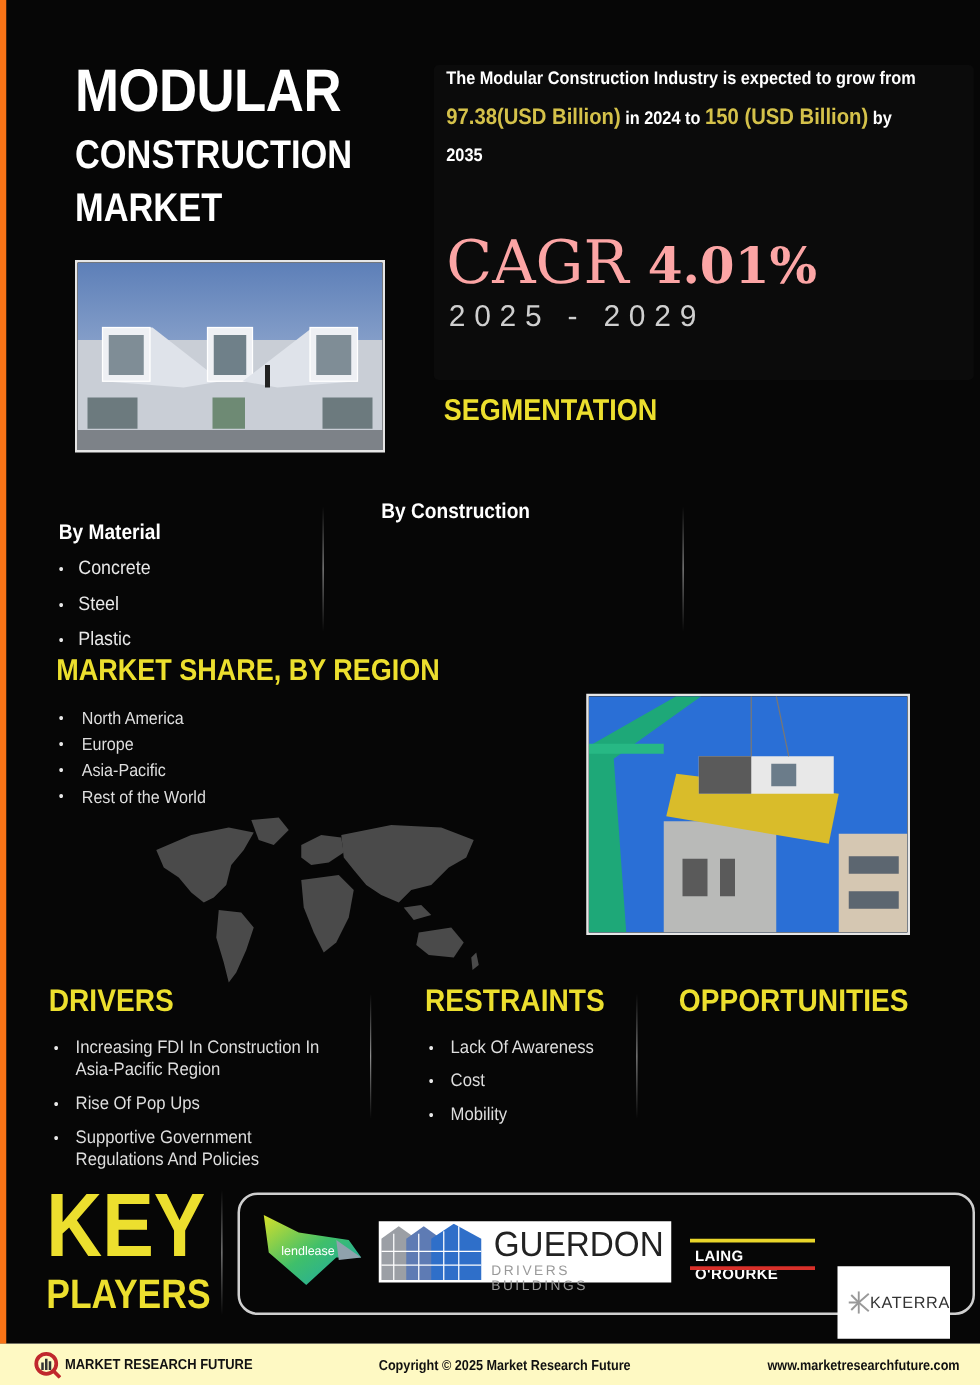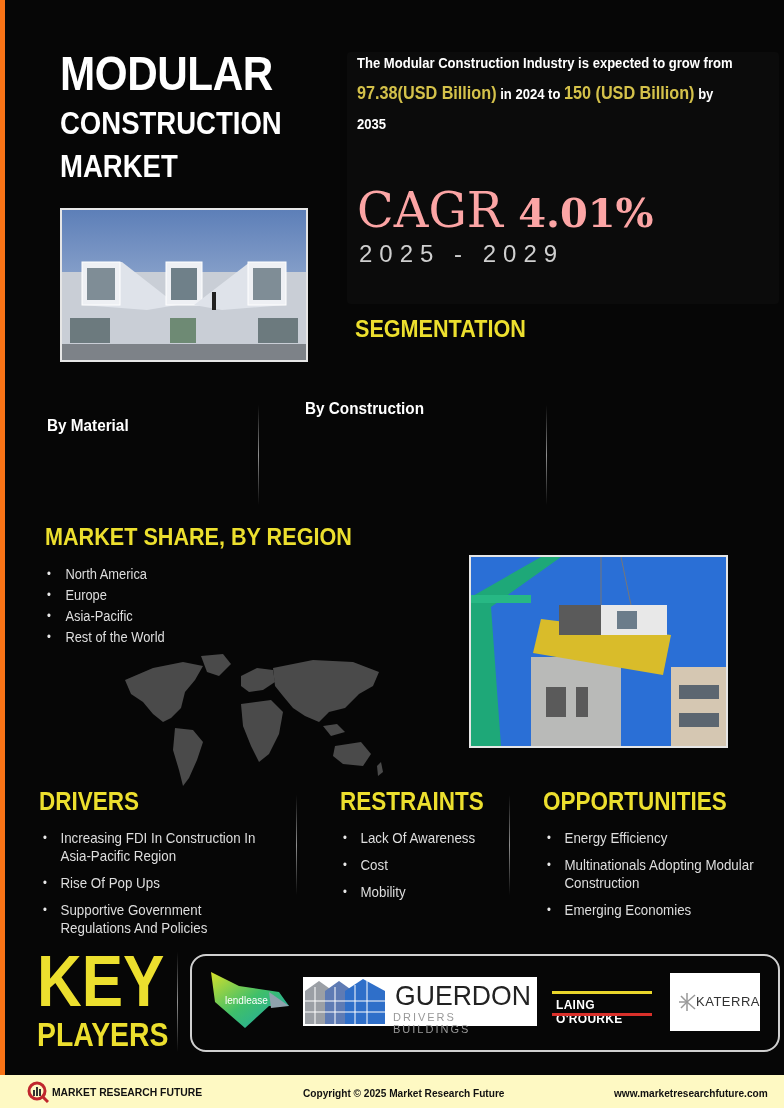--- a/index.html
+++ b/index.html
@@ -43,21 +43,21 @@
 
   .key { left: 32px; top: 944px; color: #ecdf2e; font-weight: 700; font-size: 72px; line-height: 74px; transform: scaleX(0.86); transform-origin: left; }
   .players { left: 32px; top: 1016px; color: #ecdf2e; font-weight: 700; font-size: 33px; line-height: 38px; transform: scaleX(0.86); transform-origin: left; }
   .players-box { left: 185px; top: 954px; width: 590px; height: 98px; border: 2px solid #cfcfcf; border-radius: 16px; }
 
   .logo-guerdon { left: 298px; top: 977px; width: 234px; height: 49px; background: #fff; }
   .guerdon-name { position: absolute; left: 92px; top: 4px; font-size: 28px; color: #222; letter-spacing: 0px; transform: scaleX(0.95); transform-origin: left; line-height: 30px; }
   .guerdon-sub { position: absolute; left: 90px; top: 34px; font-size: 11px; color: #999; letter-spacing: 2px; line-height: 12px; }
   .logo-laing { left: 547px; top: 991px; width: 100px; height: 26px; }
   .laing-name { position: absolute; left: 4px; top: 7px; font-size: 12px; font-weight: 700; color: #fff; letter-spacing: 0.3px; }
-  .logo-katerra { left: 665px; top: 973px; width: 90px; height: 58px; background: #fff; }
+  .logo-katerra { left: 665px; top: 1013px; width: 90px; height: 58px; background: #fff; }
   .katerra-name { position: absolute; left: 26px; top: 21px; font-size: 13px; color: #333; letter-spacing: 0.5px; }
 
   .footer { left: 0; top: 1075px; width: 784px; height: 33px; background: #fef9c3; }
   .footer-brand { position: absolute; left: 52px; top: 11px; font-size: 11.5px; font-weight: 700; color: #111; transform: scaleX(0.9); transform-origin: left; }
   .footer-copy { position: absolute; left: 303px; top: 12px; font-size: 11.5px; font-weight: 700; color: #111; transform: scaleX(0.88); transform-origin: left; }
   .footer-url { position: absolute; right: 16px; top: 12px; font-size: 11.5px; font-weight: 700; color: #111; transform: scaleX(0.88); transform-origin: right; }
 </style>
 </head>
 <body>
 
@@ -100,20 +100,25 @@
       <rect x="108" y="108" width="26" height="25" fill="#6e8a74"></rect>
       <rect x="196" y="108" width="40" height="25" fill="#6c7a7e"></rect>
       <rect x="150" y="82" width="4" height="18" fill="#222"></rect>
     </svg>
   </div>
 
   <div class="abs yellow-heading seg-title">SEGMENTATION</div>
 
   <div class="abs" style="left:42px; top:398px;margin-top:17px;">
     <div class="col-head">By Material</div>
+    <ul class="blist" style="margin-top:4px;">
+      <li>Concrete</li>
+      <li>Steel</li>
+      <li>Plastic</li>
+    </ul>
   </div>
   <div class="abs vdiv" style="left:253px; top:405px; height:100px;"></div>
   <div class="abs" style="left:300px; top:398px;">
     <div class="col-head">By Construction</div>
   </div>
   <div class="abs vdiv" style="left:541px; top:405px; height:100px;"></div>
 
   <div class="abs yellow-heading region-title">MARKET SHARE, BY REGION</div>
   <ul class="abs blist region-list" style="left:42px; top:564px;">
     <li>North America</li>
@@ -175,25 +180,20 @@
 
   <div class="abs yellow-heading sec-title" style="left:335px; top:786px;">RESTRAINTS</div>
   <ul class="abs blist small-list" style="left:338px; top:829px;">
     <li>Lack Of Awareness</li>
     <li>Cost</li>
     <li>Mobility</li>
   </ul>
   <div class="abs vdiv" style="left:504px; top:795px; height:100px;"></div>
 
   <div class="abs yellow-heading sec-title" style="left:538px; top:786px;">OPPORTUNITIES</div>
-  <ul class="abs blist small-list" style="left:542px; top:829px; width:230px;">
-    <li>Energy Efficiency</li>
-    <li class="two">Multinationals Adopting Modular Construction</li>
-    <li>Emerging Economies</li>
-  </ul>
 
   <div class="abs key">KEY</div>
   <div class="abs players">PLAYERS</div>
   <div class="abs vdiv" style="left:172px; top:952px; height:100px;"></div>
   <div class="abs players-box"></div>
 
   <div class="abs" style="left:204px; top:972px; width:82px; height:58px;">
     <svg width="82" height="58" viewBox="0 0 82 58">
       <defs>
         <linearGradient id="ll" x1="0" y1="0" x2="1" y2="1">

